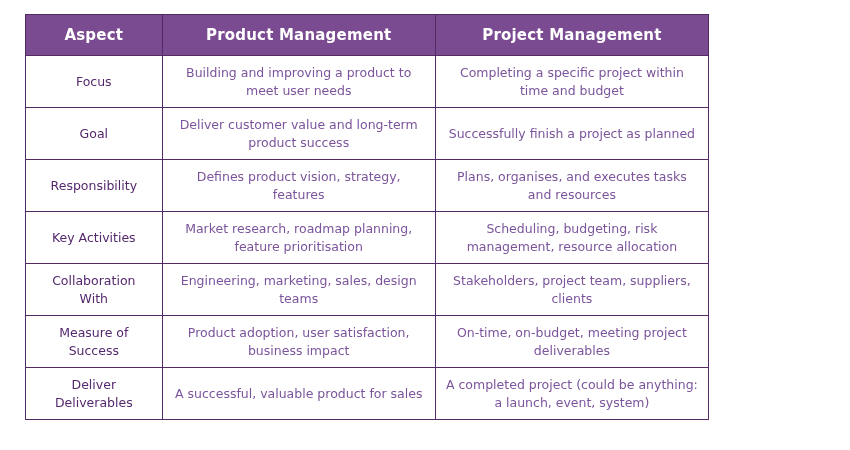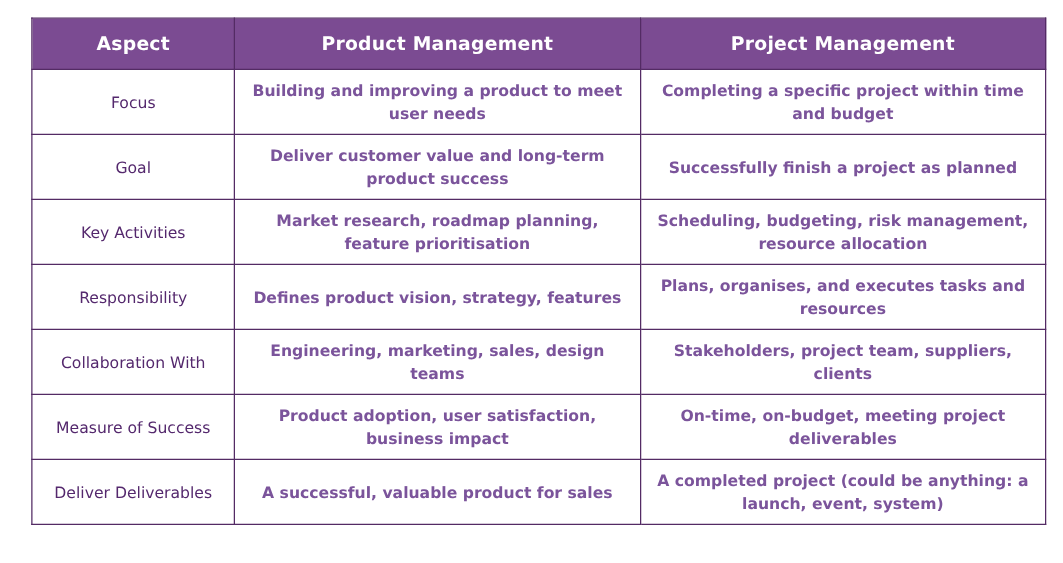--- a/index.html
+++ b/index.html
@@ -16,21 +16,21 @@
     height:450px;
     background:#ffffff;
     font-family:"DejaVu Sans","Liberation Sans",sans-serif;
     overflow:hidden;
     position:relative;
   }
   .table-wrap{
     position:absolute;
     left:25px;
     top:14px;
-    width:812px;
+    width:684px;
   }
   table{
     width:100%;
     border-collapse:collapse;
     table-layout:fixed;
   }
   col.aspect-col{width:20%;}
   col.mgmt-col{width:40%;}
   th,td{
     border:1px solid var(--border);
@@ -49,21 +49,20 @@
     font-size:12.5px;
     line-height:1.4;
     padding:8px 10px;
   }
   td.aspect{
     font-weight:normal;
     color:var(--aspect-text);
   }
   td.detail{
     color:var(--body-text);
-    font-weight:bold;
   }
 </style>
 </head>
 <body>
 
 <div class="table-wrap">
   <table>
     <colgroup>
       <col class="aspect-col">
       <col class="mgmt-col">
@@ -84,29 +83,29 @@
   </tr>
 
   <tr>
     <td class="aspect">Goal</td>
     <td class="detail">Deliver customer value and long-term product success</td>
     <td class="detail">Successfully finish a project as planned</td>
   </tr>
 
 
   <tr>
+    <td class="aspect">Responsibility</td>
+    <td class="detail">Defines product vision, strategy, features</td>
+    <td class="detail">Plans, organises, and executes tasks and resources</td>
+  </tr>
+
+  <tr>
     <td class="aspect">Key Activities</td>
     <td class="detail">Market research, roadmap planning, feature prioritisation</td>
     <td class="detail">Scheduling, budgeting, risk management, resource allocation</td>
-  </tr>
-
-  <tr>
-    <td class="aspect">Responsibility</td>
-    <td class="detail">Defines product vision, strategy, features</td>
-    <td class="detail">Plans, organises, and executes tasks and resources</td>
   </tr>
 
   <tr>
     <td class="aspect">Collaboration With</td>
     <td class="detail">Engineering, marketing, sales, design teams</td>
     <td class="detail">Stakeholders, project team, suppliers, clients</td>
   </tr>
 
   <tr>
     <td class="aspect">Measure of Success</td>

